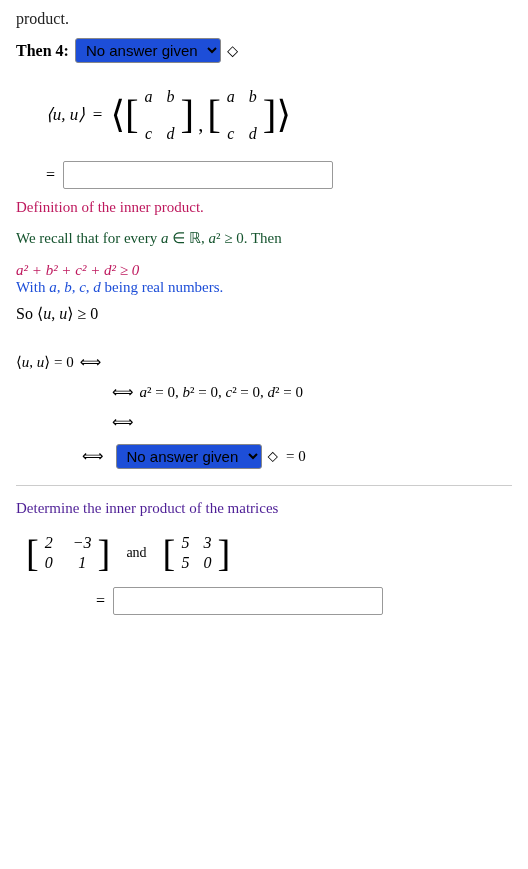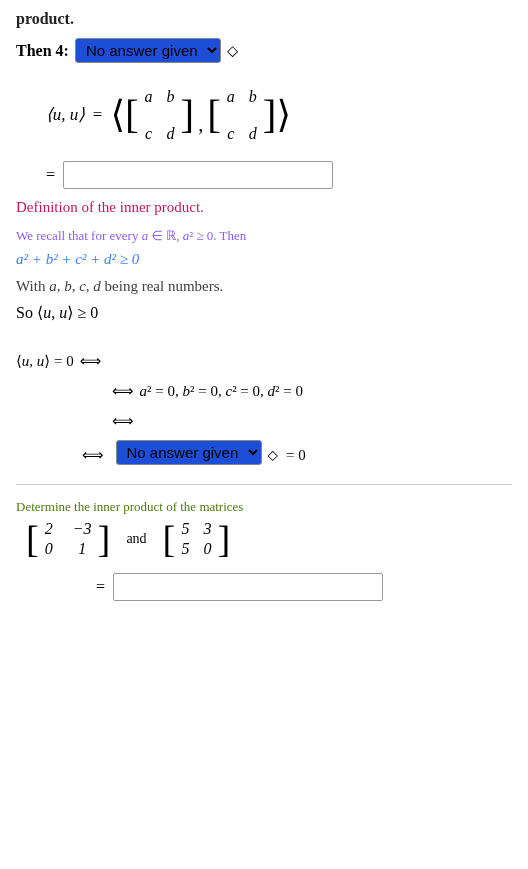--- a/index.html
+++ b/index.html
@@ -15,21 +15,20 @@
       width: 528px;
       min-height: 869px;
       background: #fff;
       padding: 10px 16px 20px 16px;
       position: relative;
     }
     .product-line {
       font-size: 16px;
       color: #222;
       margin-bottom: 10px;
-      font-weight: bold;
     }
     .axiom-row {
       display: flex;
       align-items: center;
       margin-bottom: 14px;
     }
     .axiom-label {
       font-weight: bold;
       font-size: 16px;
       margin-right: 6px;
@@ -110,62 +109,61 @@
       font-size: 15px;
       padding: 2px 6px;
       background: #fff;
     }
     .definition-text {
       font-size: 15px;
       color: #be185d;
       margin-bottom: 10px;
     }
     .recall-text {
-      font-size: 13px;
-      color: #8b5cf6;
-      margin-bottom: 4px;
+      font-size: 15px;
+      color: #14532d;
+      margin-bottom: 12px;
       line-height: 1.6;
     }
     .recall-text2 {
       font-size: 15px;
-      color: #3b82f6;
-      margin-bottom: 10px;
+      color: #be185d;
       font-style: italic;
     }
     .with-text {
       font-size: 15px;
-      color: #404040;
+      color: #1d4ed8;
       margin-bottom: 8px;
     }
     .so-line {
       font-size: 16px;
       margin-bottom: 24px;
     }
     .proof-block {
       margin: 4px 0 8px 0;
       font-size: 15px;
       line-height: 2;
     }
     .proof-line {
       display: flex;
-      align-items: flex-start;
+      align-items: center;
     }
     .iff {
       font-style: normal;
       margin: 0 6px;
     }
     .divider {
       border: none;
       border-top: 1px solid #ccc;
       margin: 14px 0;
     }
     .determine-text {
-      font-size: 13px;
-      color: #4d7c0f;
-      margin-bottom: 0;
+      font-size: 15px;
+      color: #4c1d95;
+      margin-bottom: 12px;
     }
     .matrices-row {
       display: flex;
       align-items: center;
       margin: 0 0 10px 10px;
       font-size: 16px;
     }
     .and-text {
       font-style: normal;
       font-size: 14px;

